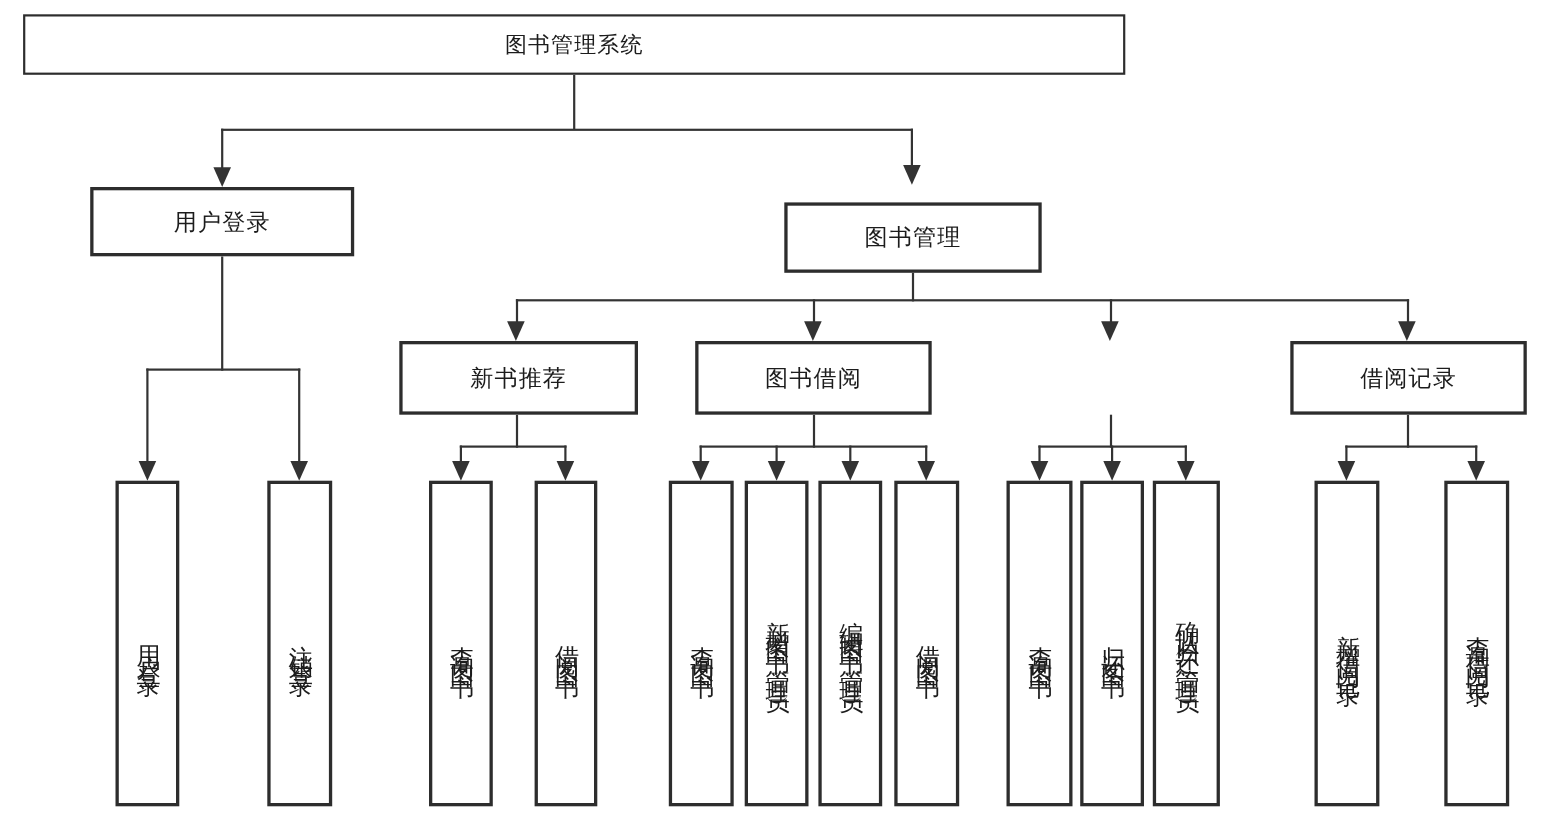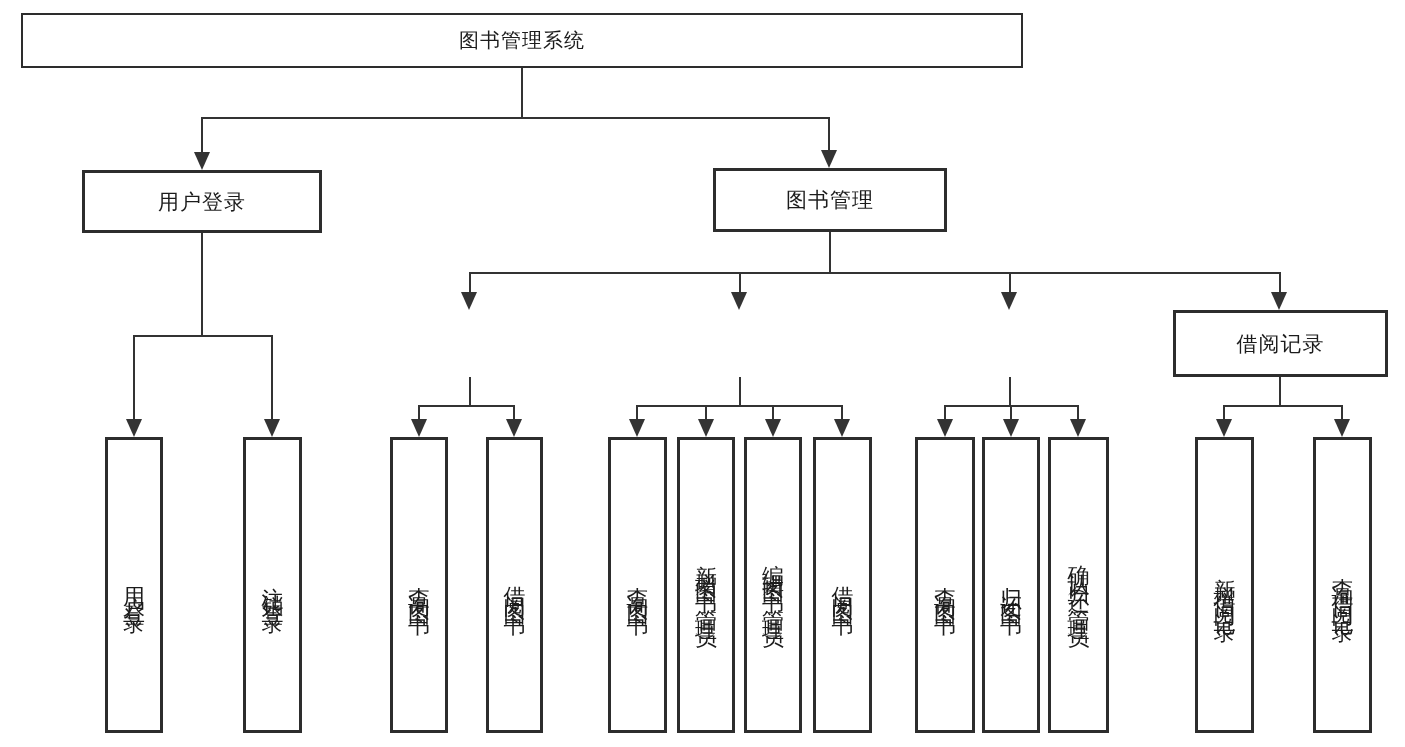--- a/index.html
+++ b/index.html
@@ -52,22 +52,24 @@
   }
 </style>
 </head>
 <body>
 
 <div class="stage">
 
   <div class="box root-box" style="left:21px;top:13px;width:1002px;height:55px;">图书管理系统</div>
 
   <div class="box" style="left:82px;top:170px;width:240px;height:63px;">用户登录</div>
-  <div class="box" style="left:713px;top:168px;width:234px;height:64px;">图书管理</div>
+  <div class="box" style="left:713px;top:184px;width:234px;height:64px;">图书管理</div>
 
+  <div class="box" style="left:363px;top:310px;width:217px;height:67px;">新书推荐</div>
+  <div class="box" style="left:632px;top:310px;width:215px;height:67px;">图书借阅</div>
   <div class="box" style="left:1173px;top:310px;width:215px;height:67px;">借阅记录</div>
 
   <div class="box leaf" style="left:105px;top:437px;width:58px;height:296px;">用户登录</div>
   <div class="box leaf" style="left:243px;top:437px;width:59px;height:296px;">注销登录</div>
 
   <div class="box leaf" style="left:390px;top:437px;width:58px;height:296px;">查询图书</div>
   <div class="box leaf" style="left:486px;top:437px;width:57px;height:296px;">借阅图书</div>
 
   <div class="box leaf" style="left:608px;top:437px;width:59px;height:296px;">查询图书</div>
   <div class="box leaf" style="left:677px;top:437px;width:58px;height:296px;">新增图书（管理员）</div>

